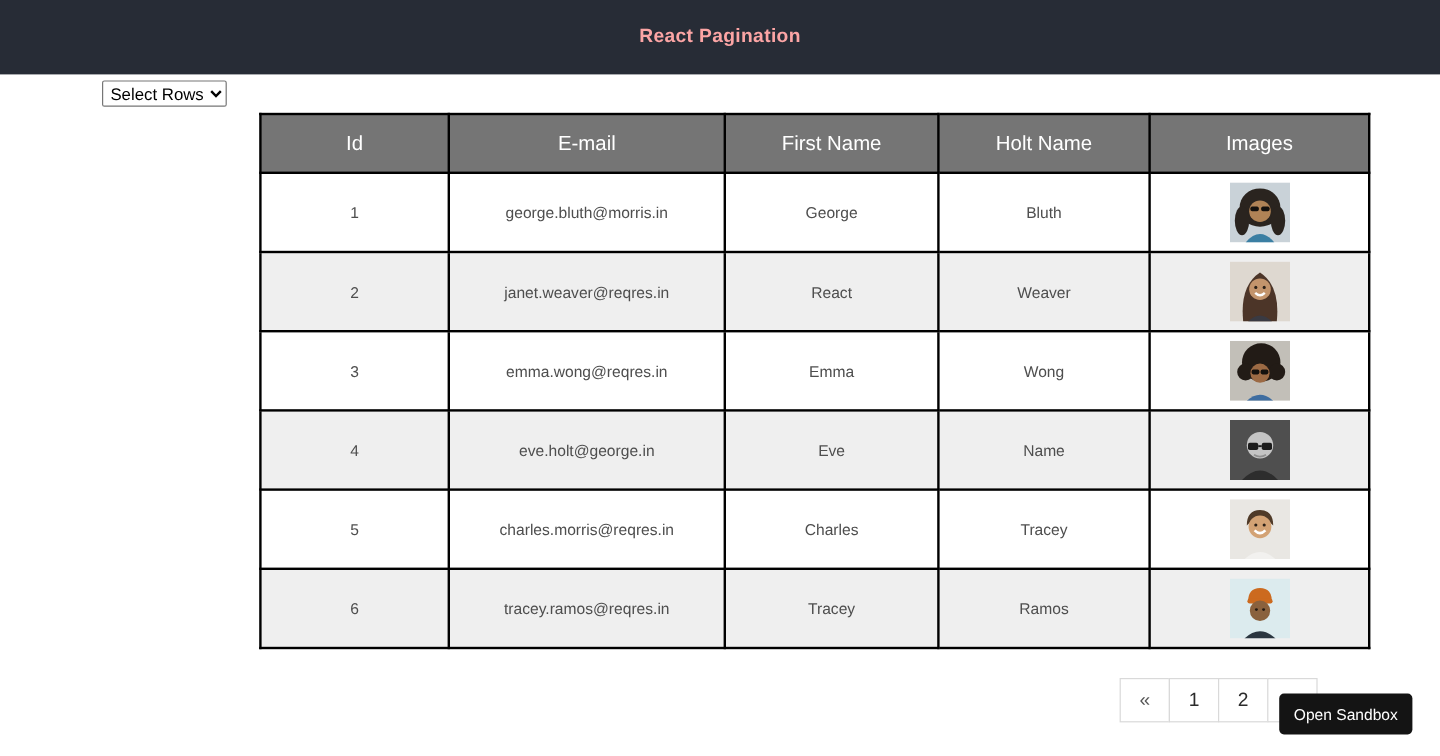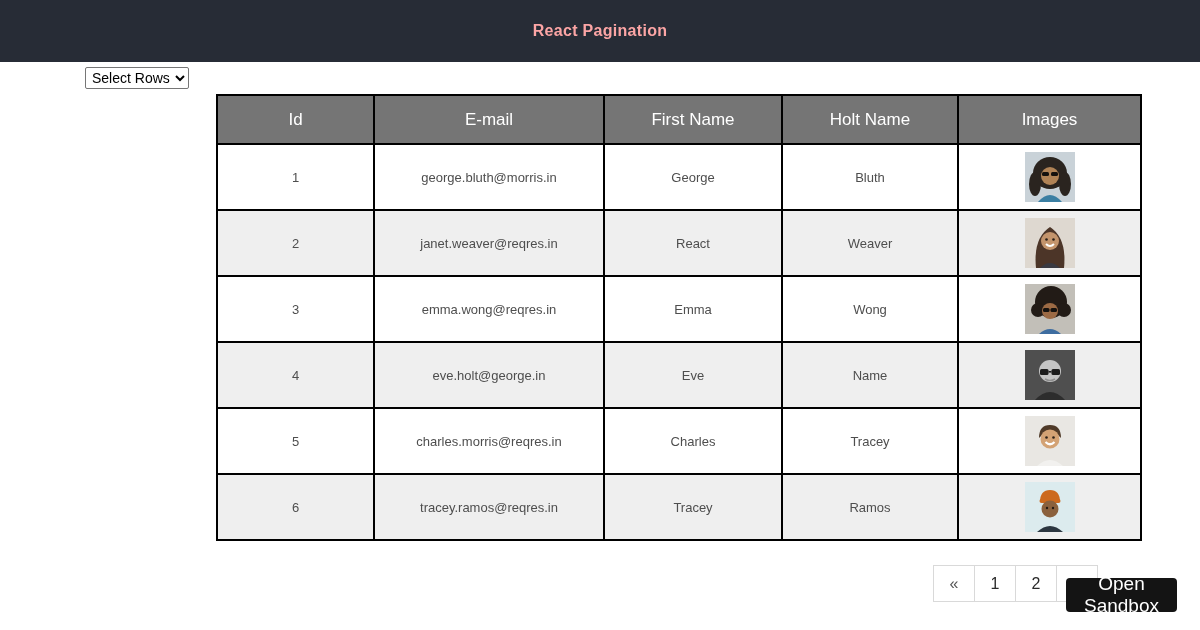--- a/index.html
+++ b/index.html
@@ -42,21 +42,21 @@
   .pagination{position:absolute;left:933px;top:565px;display:flex;list-style:none;}
   .pagination li{width:42px;height:37px;border:1px solid var(--pagination_border);
     margin-left:-1px;background:#ffffff;display:flex;align-items:center;justify-content:center;
     font-size:16px;color:#2b2b2b;cursor:pointer;}
   .pagination li:first-child{margin-left:0;}
   .pagination li.prev{color:#555;}
 
   
   .open-sandbox{position:absolute;left:1066px;top:578px;width:111px;height:34px;
     background:var(--sandbox_bg);border:none;border-radius:4px;color:#ffffff;
-    font-size:19px;font-family:"Liberation Sans",sans-serif;cursor:pointer;
+    font-size:13px;font-family:"Liberation Sans",sans-serif;cursor:pointer;
     display:flex;align-items:center;justify-content:center;}
 </style>
 </head>
 <body>
 
 <div class="app">
 
   <header class="appbar">
     <h1>React Pagination</h1>
   </header>

